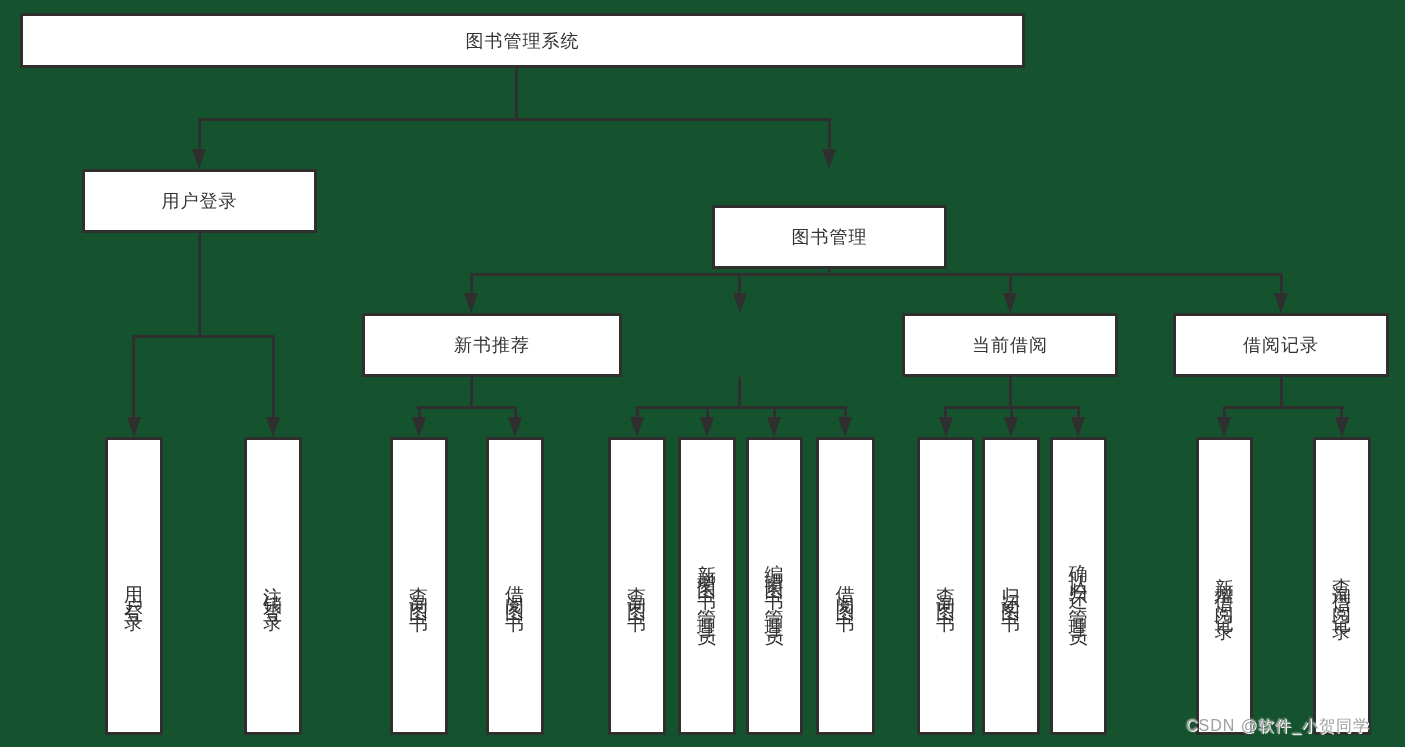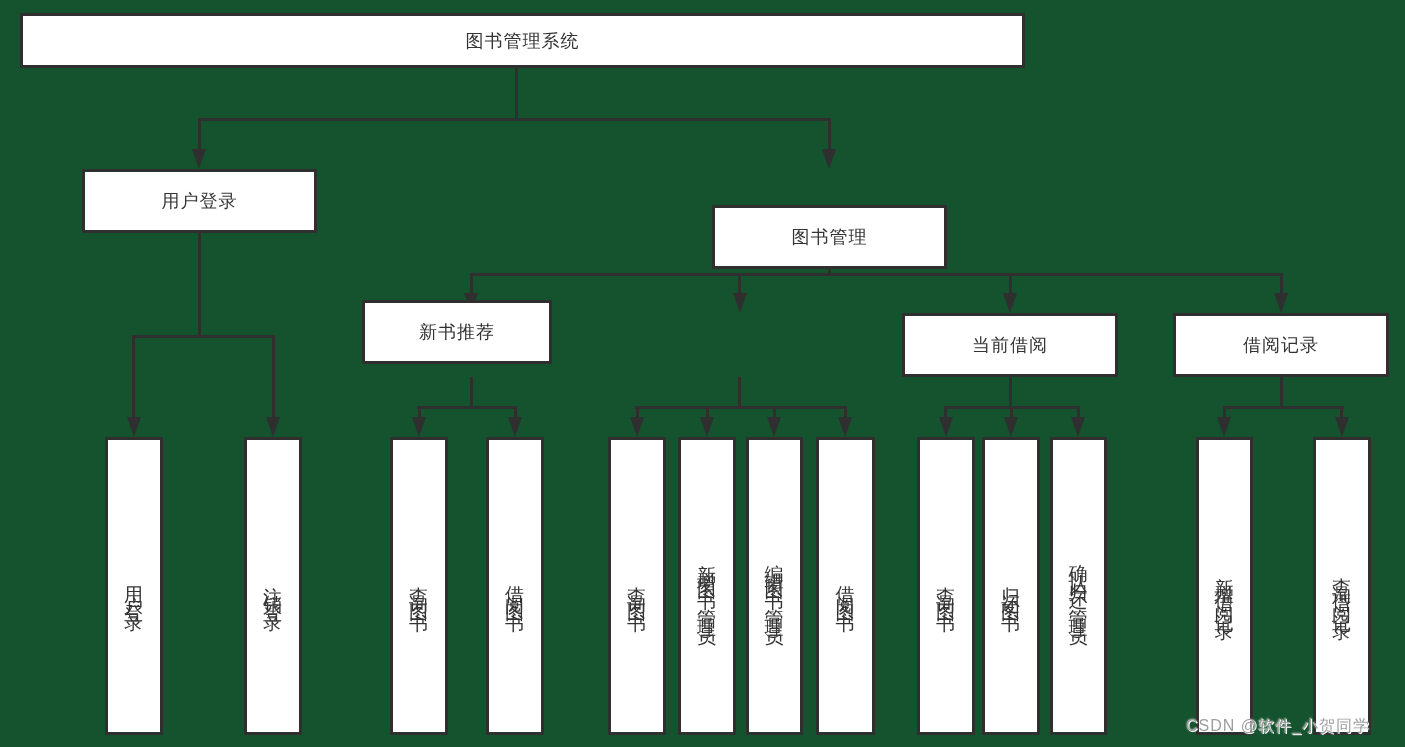--- a/index.html
+++ b/index.html
@@ -64,21 +64,21 @@
     <span>图书管理系统</span>
   </div>
 
   <div class="box" style="left:82px;top:169px;width:235px;height:64px;">
     <span>用户登录</span>
   </div>
   <div class="box" style="left:712px;top:169px;width:235px;height:64px;margin-top:36px;">
     <span>图书管理</span>
   </div>
 
-  <div class="box" style="left:362px;top:300px;width:190px;height:64px;">
+  <div class="box" style="left:362px;top:313px;width:260px;height:64px;">
     <span>新书推荐</span>
   </div>
   <div class="box" style="left:1173px;top:313px;width:216px;height:64px;">
     <span>借阅记录</span>
   </div>
   <div class="box" style="left:902px;top:313px;width:216px;height:64px;">
     <span>当前借阅</span>
   </div>
 
   <div class="box vbox" style="left:105px;top:437px;width:58px;height:298px;">

